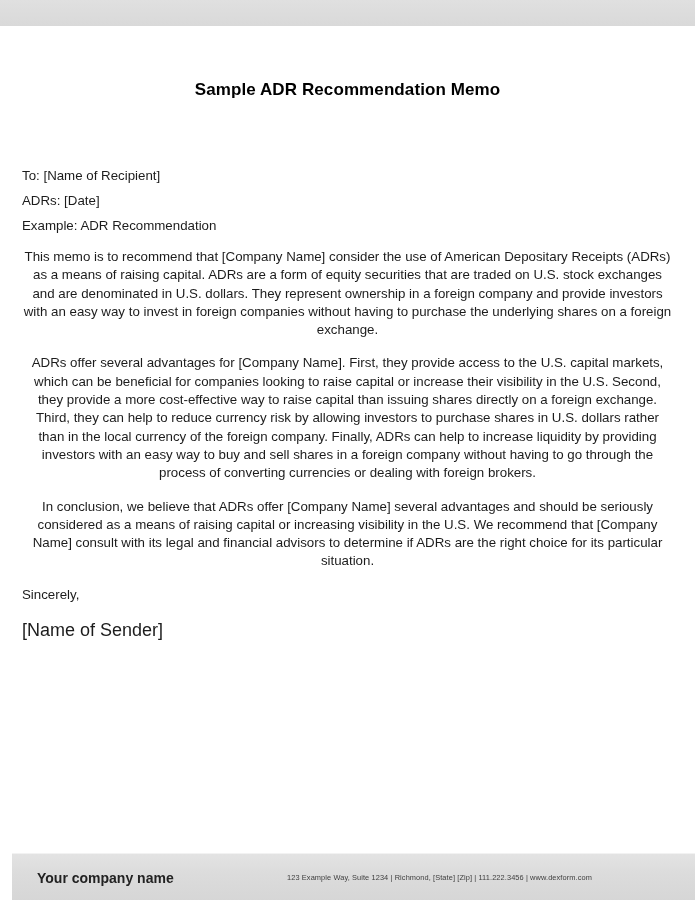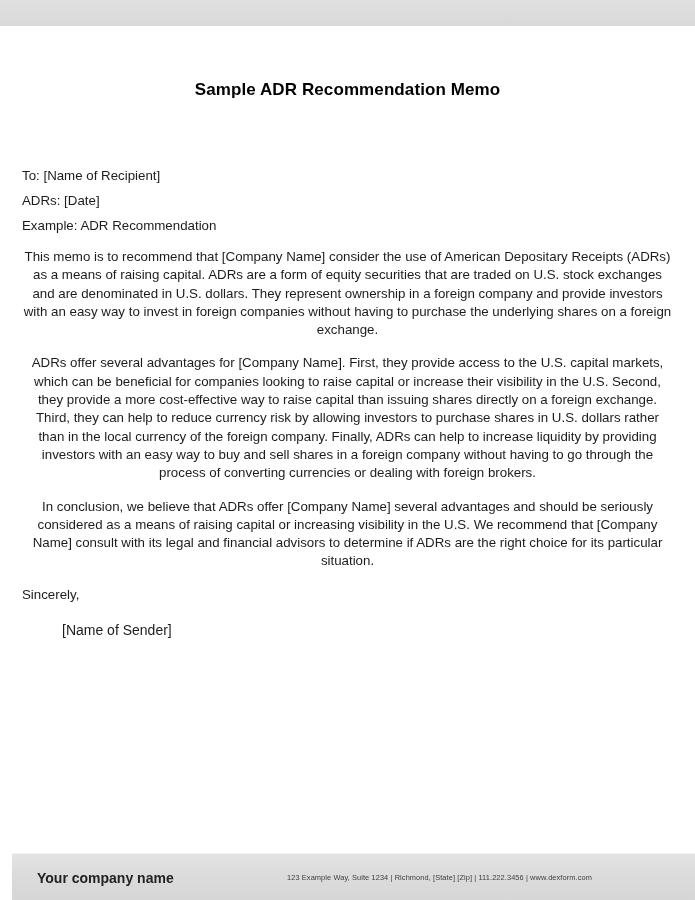--- a/index.html
+++ b/index.html
@@ -76,25 +76,24 @@
   }
 
   .closing-line {
     font-size: 13.3px;
     line-height: 18px;
     color: #1c1c1c;
     margin-bottom: 7px;
   }
 
   .closing-name {
-    font-size: 14px;
+    font-size: 18px;
     line-height: 18px;
     color: #1c1c1c;
     margin-top: 17px;
-    margin-left: 40px;
   }
 
   
   .footer-band {
     position: absolute;
     left: 12px;
     top: 853px;
     width: 695px;
     height: 47px;
     background: linear-gradient(to bottom, #e3e3e3 0%, #dcdcdc 40%, #d6d6d6 100%);

